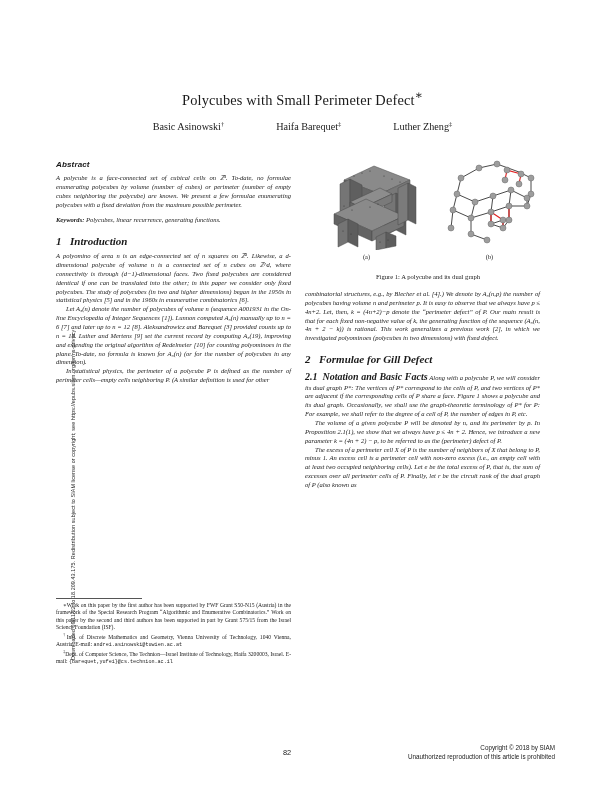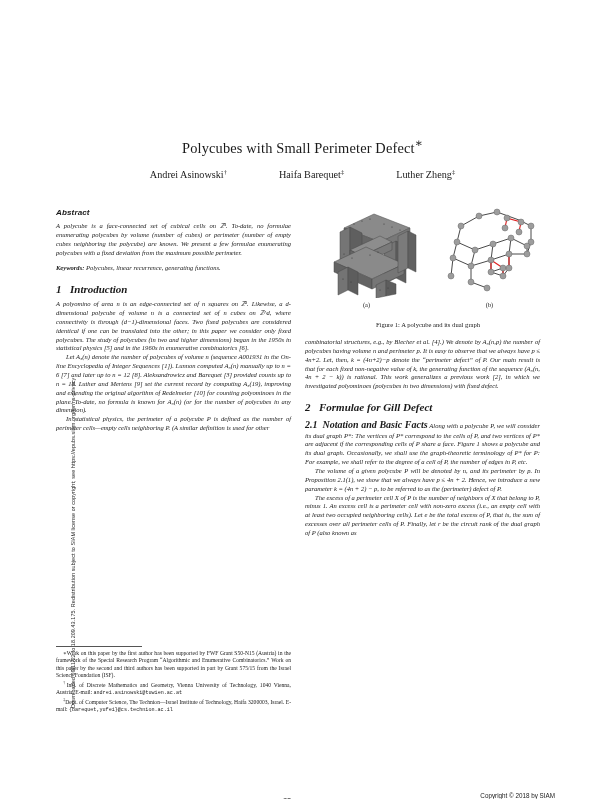--- a/index.html
+++ b/index.html
@@ -12,21 +12,20 @@
     height: 799px;
     position: relative;
     font-family: "Liberation Serif", "DejaVu Serif", serif;
     color: #1a1a1a;
     overflow: hidden;
   }
   .page {
     position: absolute;
     inset: 0;
     background: #ffffff;
-    margin-top: 48px;
   }
 
   
   .rights-strip {
     position: absolute;
     left: -232px;
     top: 352px;
     width: 610px;
     transform: rotate(-90deg);
     transform-origin: center center;
@@ -173,21 +172,21 @@
 
 <div class="page">
 
   <div class="rights-strip">Downloaded 09/11/22 to 18.209.43.175. Redistribution subject to SIAM license or copyright; see https://epubs.siam.org/terms-privacy</div>
 
   <div class="title">
     <span>Polycubes with Small Perimeter Defect</span><sup>∗</sup>
   </div>
 
   <div class="authors">
-    <span><span>Andrei Asinowski</span><sup>†</sup></span>
+    <span><span>Basic Asinowski</span><sup>†</sup></span>
     <span><span>Haifa Barequet</span><sup>‡</sup></span>
     <span><span>Luther Zheng</span><sup>‡</sup></span>
   </div>
 
   <div class="col col-left">
     <h2 class="head">Abstract</h2>
     <p class="noindent">A polycube is a face-connected set of cubical cells on ℤ³. To-date, no formulae enumerating polycubes by volume (number of cubes) or perimeter (number of empty cubes neighboring the polycube) are known. We present a few formulae enumerating polycubes with a fixed deviation from the maximum possible perimeter.</p>
     <div class="gap"></div>
     <p class="noindent"><b>Keywords:</b> <span>Polycubes, linear recurrence, generating functions.</span></p>
     <h3 class="sechead"><span class="num">1</span><span>Introduction</span></h3>

